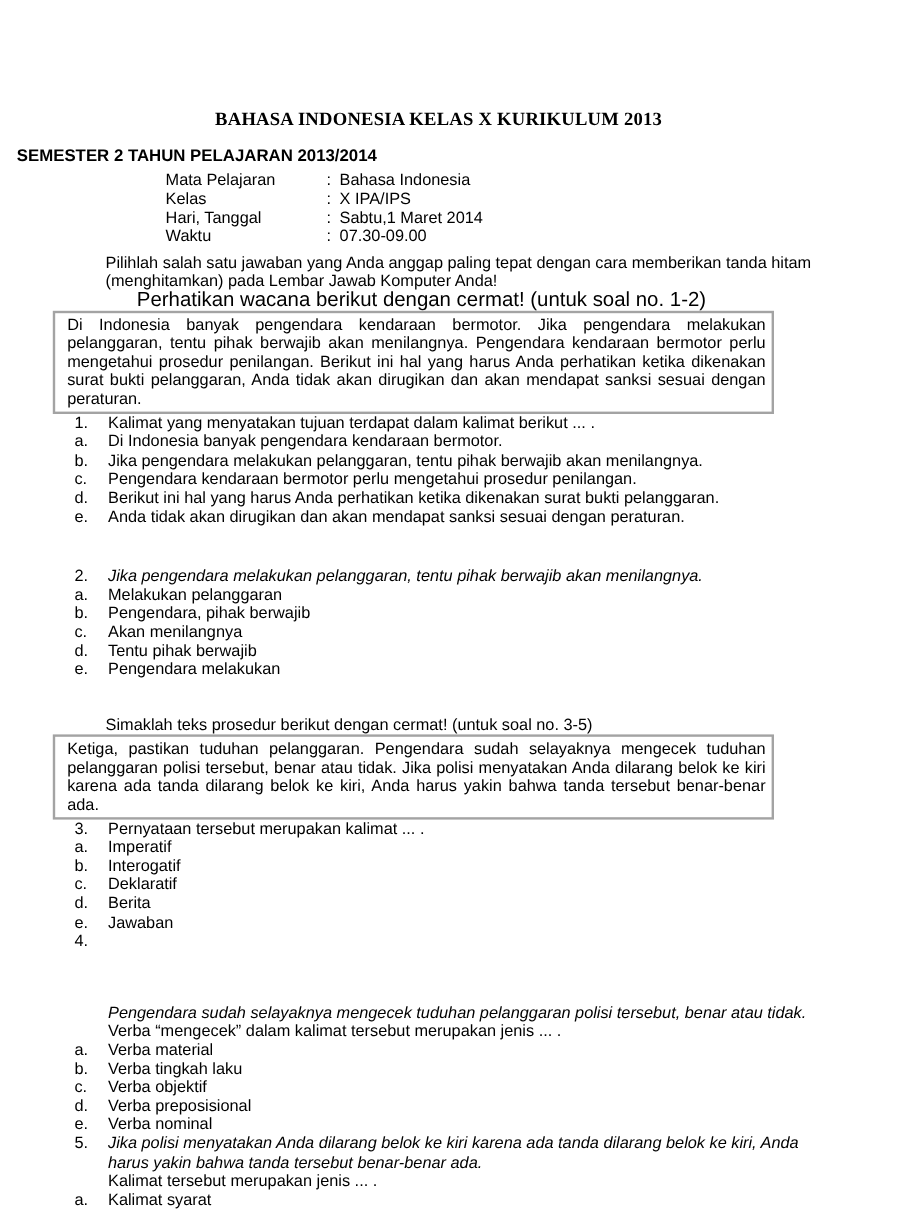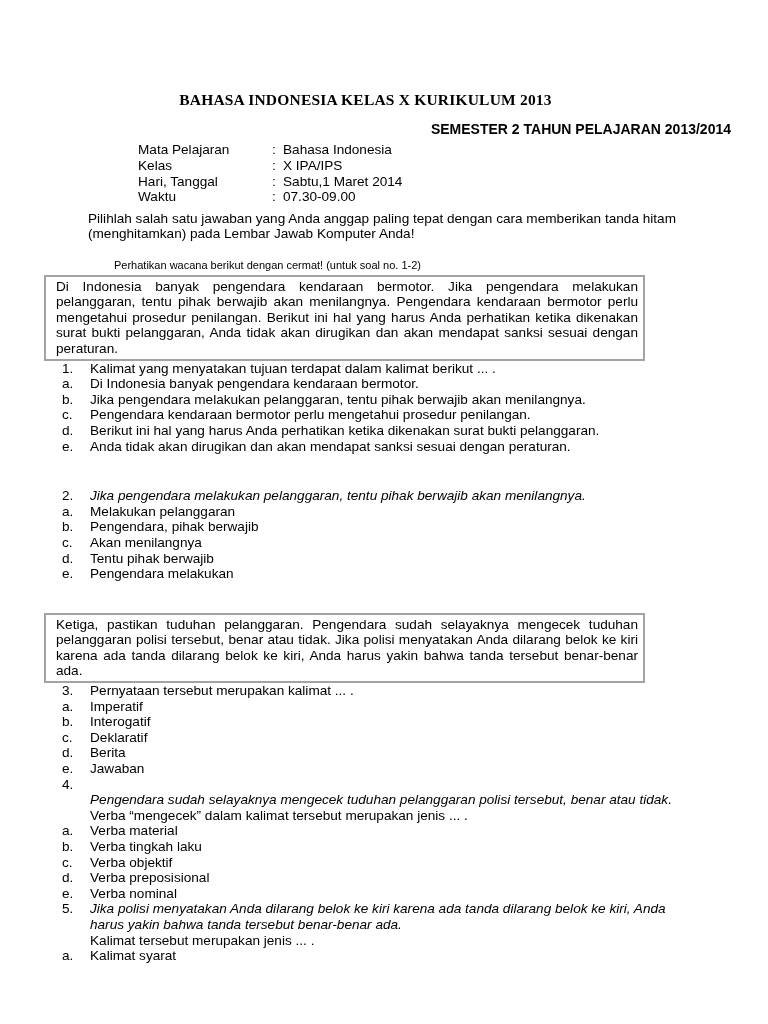--- a/index.html
+++ b/index.html
@@ -31,21 +31,21 @@
     text-align: center;
     letter-spacing: 0.2px;
     margin: 0;
     padding-top: 91px;
     line-height: 1.1;
   }
   .doc-subtitle {
     font-family: "Liberation Sans", sans-serif;
     font-weight: bold;
     font-size: 14px;
-    text-align: right;
+    text-align: left;
     margin: 0;
     padding-top: 14px;
     padding-left: 14px;
     line-height: 1.1;
   }
 
   
   .meta {
     margin: 5px 0 0 138px;
     font-size: 13.6px;
@@ -62,23 +62,23 @@
 
   
   .instr {
     margin: 6px 0 0 88px;
     width: 600px;
     font-size: 13.6px;
     line-height: 15.6px;
     text-align: left;
   }
   .instr-sub {
-    margin: 16px 0 0 88px;
+    margin: 0 0 0 88px;
     width: 600px;
-    font-size: 11px;
+    font-size: 17px;
     line-height: 15.6px;
     text-indent: 26px;
   }
   .instr-plain {
     margin: 0 0 0 88px;
     width: 600px;
     font-size: 13.6px;
     line-height: 15.6px;
   }
 
@@ -114,21 +114,21 @@
     text-align: left;
   }
   .qrow .qtext { display: block; }
   .ital { font-style: italic; }
   .hang {
     margin: 0 0 0 90px;
     width: 602px;
     font-size: 13.6px;
     line-height: 15.6px;
   }
-  .hang.ital { font-style: italic; text-align: justify; }
+  .hang.ital { font-style: italic; text-align: justify; margin-top: 44px; }
   .spacer-md { height: 17px; }
   .spacer-lg { height: 30px; }
 </style>
 </head>
 <body>
 
 <div class="page">
 
   <div class="doc-title">BAHASA INDONESIA KELAS X KURIKULUM 2013</div>
   <div class="doc-subtitle">SEMESTER 2  TAHUN PELAJARAN 2013/2014</div>
@@ -213,20 +213,21 @@
     <span class="marker">d.</span>
     <span class="qtext">Tentu pihak berwajib</span>
   </div>
   <div class="qrow">
     <span class="marker">e.</span>
     <span class="qtext">Pengendara melakukan</span>
   </div>
 
   <div class="spacer-lg"></div>
 
+  <div class="instr-plain">Simaklah teks prosedur berikut dengan cermat! (untuk soal no. 3-5)</div>
   <div class="passage">
     <p>Ketiga, pastikan tuduhan pelanggaran. Pengendara sudah selayaknya mengecek tuduhan pelanggaran polisi tersebut, benar atau tidak. Jika polisi menyatakan Anda dilarang belok ke kiri karena ada tanda dilarang belok ke kiri, Anda harus yakin bahwa tanda tersebut benar-benar ada.</p>
   </div>
 
   <div class="qrow">
     <span class="marker">3.</span>
     <span class="qtext">Pernyataan  tersebut merupakan kalimat ... .</span>
   </div>
   <div class="qrow">
     <span class="marker">a.</span>

